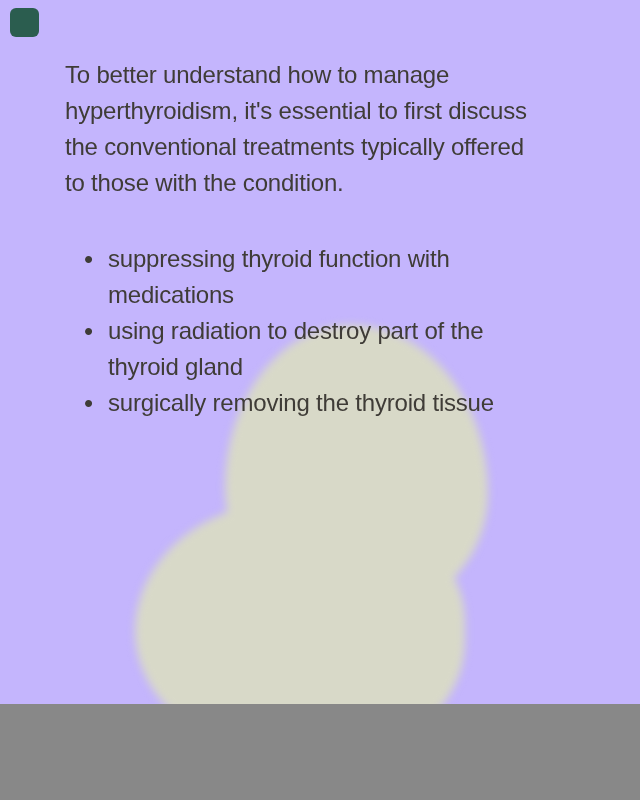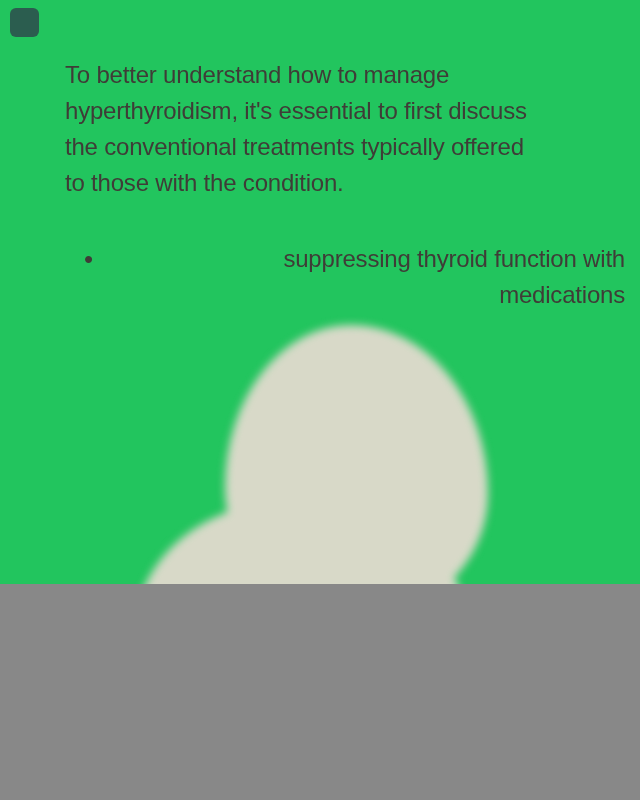--- a/index.html
+++ b/index.html
@@ -3,23 +3,23 @@
 <meta charset="utf-8">
 <style>
   html, body {
     margin: 0;
     padding: 0;
     background: #888;
   }
   .canvas {
     position: relative;
     width: 640px;
-    height: 584px;
+    height: 704px;
     margin: 0 auto;
-    background: #22c55e;
+    background: #c4b5fd;
     overflow: hidden;
     font-family: "Liberation Sans", sans-serif;
     color: #3F3C37;
   }
   
   .silhouette {
     position: absolute;
     inset: 0;
     filter: blur(4px);
   }
@@ -72,21 +72,20 @@
     margin: 0;
     white-space: pre;
   }
   .para-1 { margin-bottom: 29px !important; }
   .para-2 { margin-bottom: 0 !important; }
   .para-2 .bold-run { font-weight: bold; letter-spacing: 0; }
   .bullet-list {
     list-style: none;
     margin: 40px 0 0 0;
     padding: 0 0 0 43px;
-    text-align: right;
   }
   .bullet-list li {
     position: relative;
     white-space: pre;
   }
   .bullet-list li::before {
     content: "\2022";
     position: absolute;
     left: -24px;
     top: 0;
@@ -121,20 +120,23 @@
 
     <p class="para-1">To better understand how to manage
 hyperthyroidism, it's essential to first discuss
 the conventional treatments typically offered
 to those with the condition.</p>
 
 
     <ul class="bullet-list">
       <li>suppressing thyroid function with
 medications</li>
+      <li>using radiation to destroy part of the
+thyroid gland</li>
+      <li>surgically removing the thyroid tissue</li>
     </ul>
 
 
   </div>
 
   <div class="handle">@mariajeanh</div>
 
 </div>
 
 </body></html>

